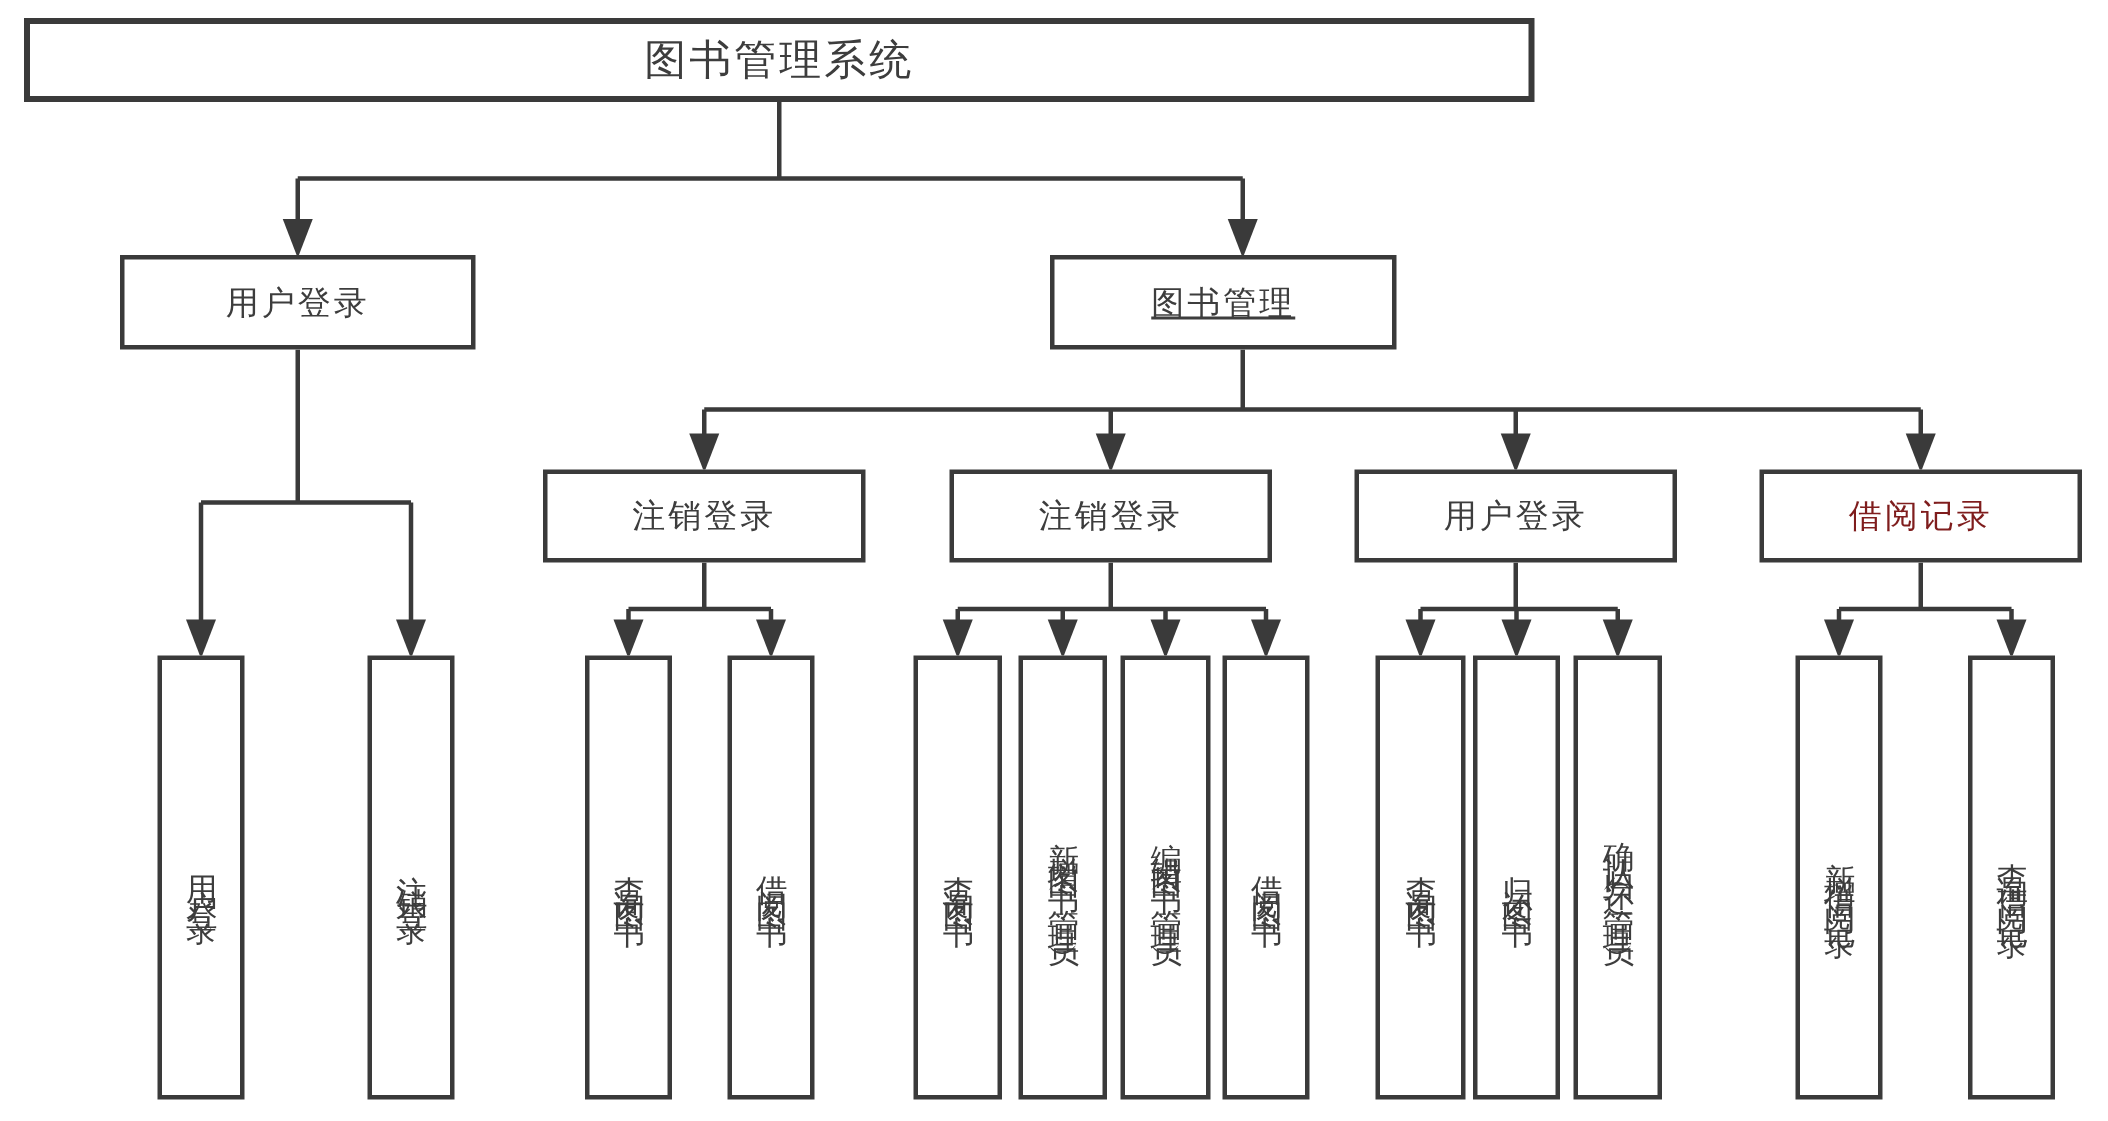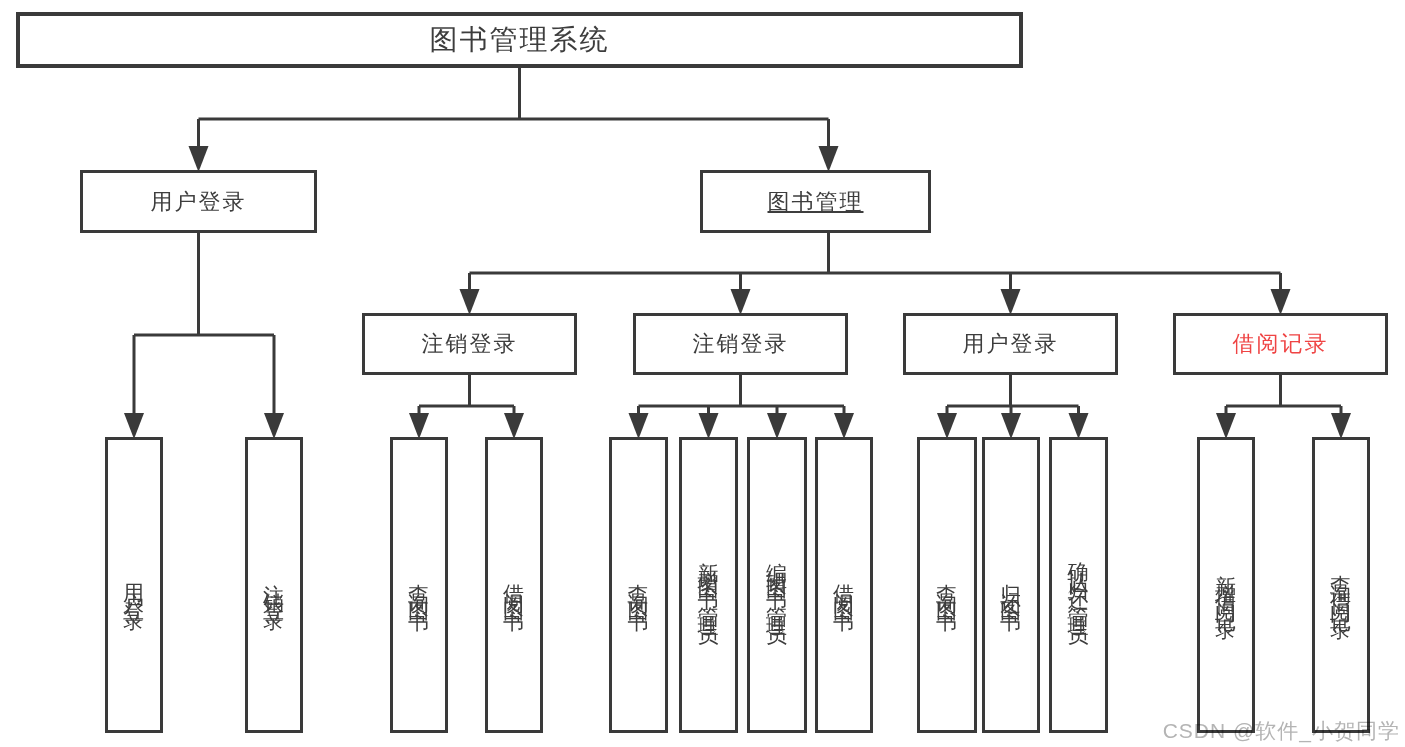--- a/index.html
+++ b/index.html
@@ -100,21 +100,21 @@
       </div>
       <div class="node" style="left: 362px; top: 313px; width: 215px; height: 62px; border-color: rgb(58, 58, 58); background: rgb(255, 255, 255); color: rgb(61, 61, 61);">
         <span class="h-label">注销登录</span>
       </div>
       <div class="node" style="left: 633px; top: 313px; width: 215px; height: 62px; border-color: rgb(58, 58, 58); background: rgb(255, 255, 255); color: rgb(61, 61, 61);">
         <span class="h-label">注销登录</span>
       </div>
       <div class="node" style="left: 903px; top: 313px; width: 215px; height: 62px; border-color: rgb(58, 58, 58); background: rgb(255, 255, 255); color: rgb(61, 61, 61);">
         <span class="h-label">用户登录</span>
       </div>
-      <div class="node" style="left: 1173px; top: 313px; width: 215px; height: 62px; border-color: rgb(58, 58, 58); background: rgb(255, 255, 255); color: #ef4444;">
+      <div class="node" style="left: 1173px; top: 313px; width: 215px; height: 62px; border-color: rgb(58, 58, 58); background: rgb(255, 255, 255); color: #7f1d1d;">
         <span class="h-label">借阅记录</span>
       </div>
       <div class="node" style="left: 105px; top: 437px; width: 58px; height: 296px; border-color: rgb(58, 58, 58); background: rgb(255, 255, 255); color: rgb(61, 61, 61);">
         <span class="v-label">用户登录</span>
       </div>
       <div class="node" style="left: 245px; top: 437px; width: 58px; height: 296px; border-color: rgb(58, 58, 58); background: rgb(255, 255, 255); color: rgb(61, 61, 61);">
         <span class="v-label">注销登录</span>
       </div>
       <div class="node" style="left: 390px; top: 437px; width: 58px; height: 296px; border-color: rgb(58, 58, 58); background: rgb(255, 255, 255); color: rgb(61, 61, 61);">
         <span class="v-label">查询图书</span>
@@ -143,14 +143,13 @@
       <div class="node" style="left: 1049px; top: 437px; width: 59px; height: 296px; border-color: rgb(58, 58, 58); background: rgb(255, 255, 255); color: rgb(61, 61, 61);">
         <span class="v-label">确认归还（管理员）</span>
       </div>
       <div class="node" style="left: 1197px; top: 437px; width: 58px; height: 296px; border-color: rgb(58, 58, 58); background: rgb(255, 255, 255); color: rgb(61, 61, 61);">
         <span class="v-label">新增借阅记录</span>
       </div>
       <div class="node" style="left: 1312px; top: 437px; width: 58px; height: 296px; border-color: rgb(58, 58, 58); background: rgb(255, 255, 255); color: rgb(61, 61, 61);">
         <span class="v-label">查询借阅记录</span>
       </div>
     </div>
-  <div id="watermark" style="color: rgb(180, 180, 180);">CSDN @软件_小贺同学</div>
 </div>
 
 </body></html>

